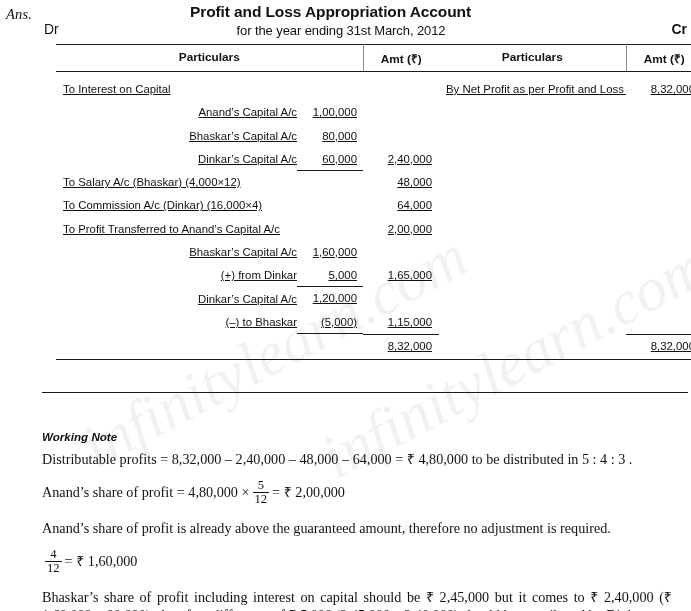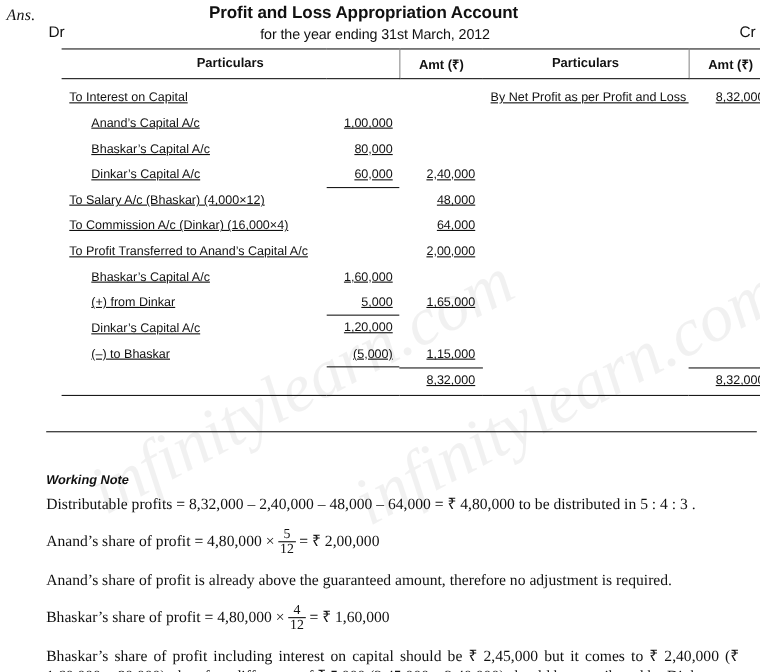--- a/index.html
+++ b/index.html
@@ -78,20 +78,21 @@
     top: 21px;
     font-family: "Liberation Sans", sans-serif;
     font-size: 14px;
   }
   .cr-label {
     position: absolute;
     right: 4px;
     top: 21px;
     font-family: "Liberation Sans", sans-serif;
     font-size: 14px;
+    font-weight: bold;
   }
 
   
   .ledger {
     position: absolute;
     left: 42px;
     top: 44px;
     width: 646px;
     border-collapse: collapse;
     font-family: "Liberation Sans", sans-serif;
@@ -127,21 +128,21 @@
   .body-cell { height: 100%; }
 
   .lines { padding-top: 6px; text-decoration: underline; }
   .line {
     height: 23.3px;
     line-height: 23.3px;
     white-space: nowrap;
     overflow: hidden;
   }
   .line.l0 { padding-left: 7px; }
-  .line.l1 { padding-left: 27px; }
+  .line.l1 { padding-left: 27px; text-align: right; }
   .amt {
     text-align: right;
     padding-right: 7px;
   }
   .amt-in {
     text-align: right;
     padding-right: 6px;
   }
   .u-line {
     border-bottom: 1.2px solid #1a1a1a;
@@ -346,19 +347,19 @@
 
     <p>Distributable profits = 8,32,000 – 2,40,000 – 48,000 – 64,000 = ₹ 4,80,000 to be distributed in 5 : 4 : 3 .</p>
 
     <p class="eqline">
       <span>Anand’s share of profit = 4,80,000 ×</span><span class="frac"><span class="num">5</span><span class="den">12</span></span><span>= ₹ 2,00,000</span>
     </p>
 
     <p>Anand’s share of profit is already above the guaranteed amount, therefore no adjustment is required.</p>
 
     <p class="eqline">
-      <span>Bhaskar’s share of profit = 4,80,000 ×</span><span class="frac"><span class="num">4</span><span class="den">12</span></span><span>= ₹ 1,60,000</span>
+      <span class="frac"><span class="num">4</span><span class="den">12</span></span><span>= ₹ 1,60,000</span>
     </p>
 
     <p class="justify">Bhaskar’s share of profit including interest on capital should be ₹ 2,45,000 but it comes to ₹ 2,40,000 (₹ 1,60,000 + 80,000), therefore difference of ₹ 5,000 (2,45,000 – 2,40,000) should be contributed by Dinkar.</p>
   </div>
 
 </div>
 
 </body></html>

